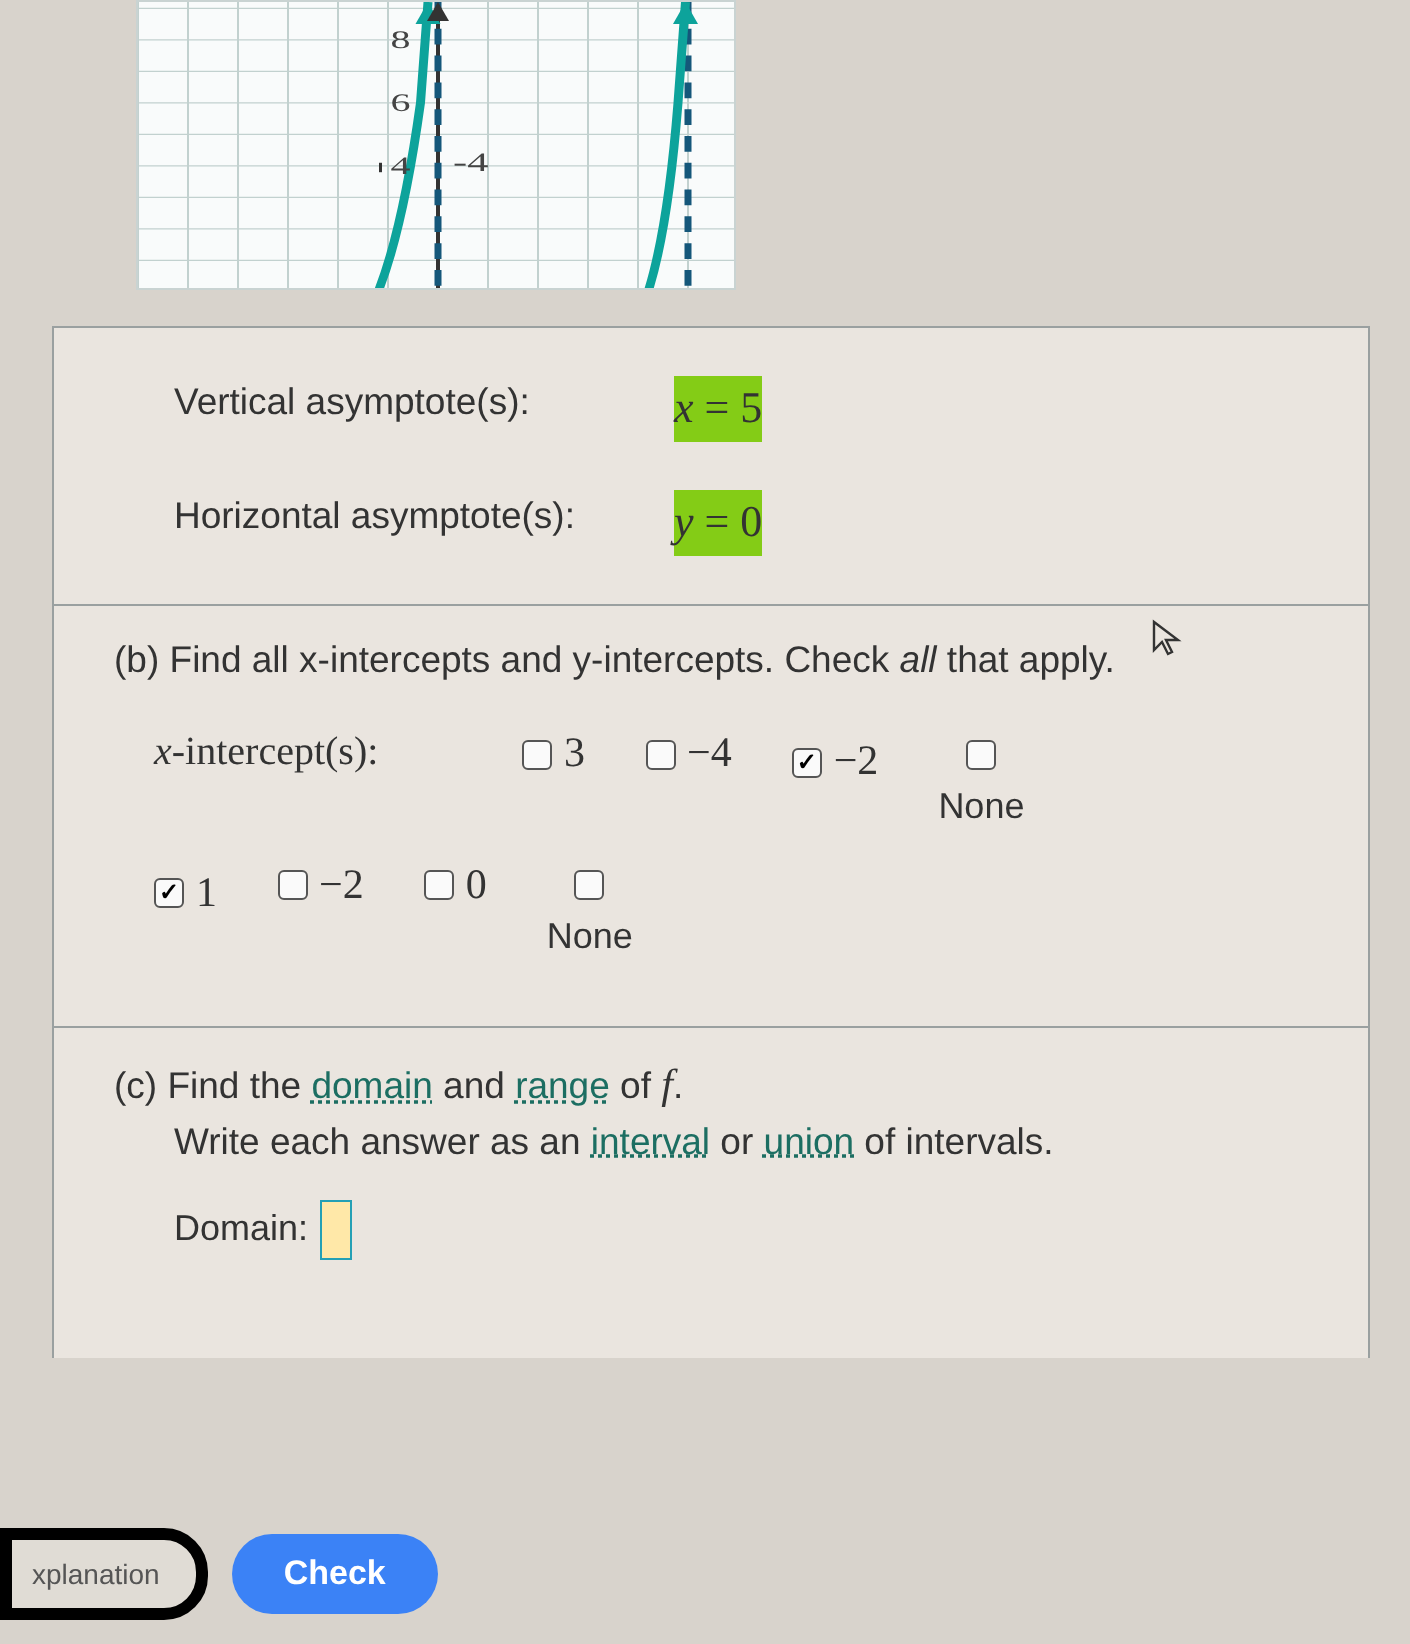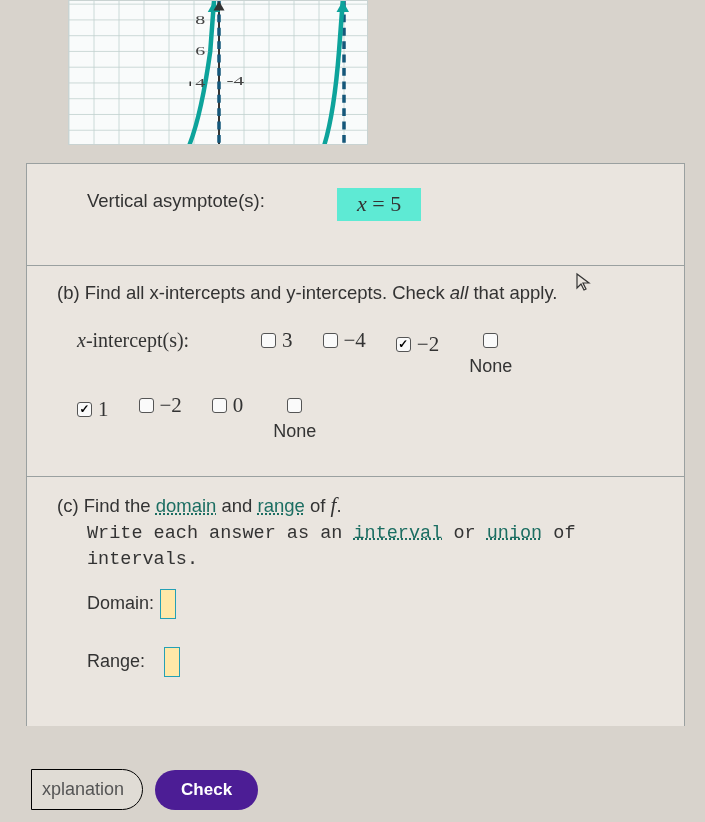--- a/index.html
+++ b/index.html
@@ -28,42 +28,42 @@
   }
   .part {
     padding: 14px 22px 20px 30px;
     border-bottom: 1px solid #9aa0a0;
     font-size: 18.5px;
     line-height: 1.4;
   }
   .part .qtext { margin-bottom: 20px; }
   .asym-row { margin: 10px 0 24px 30px; display:flex; }
   .asym-label { width: 250px; }
-  .hl { background: #5eead4; padding: 1px 20px; font-family: 'Times New Roman', serif; font-size: 22px; }
+  .hl { background: #84cc16; padding: 1px 0; font-family: 'Times New Roman', serif; font-size: 22px; }
   .math-i { font-style: italic; }
   .opts-row { margin: 10px 0 12px 20px; display:flex; gap: 24px; font-size: 19px; }
   .opts-label { font-family:'Times New Roman', serif; font-size:20px; width: 160px; }
   .opt { display:inline-flex; align-items:center; gap:6px; font-family:'Times New Roman', serif; font-size:21px;}
   .opt.txt { font-family: Verdana, sans-serif; font-size:18px;flex-direction:column; }
   .cb { width:15px; height:15px; border:1.5px solid #555; border-radius:3px; background:#fafafa; display:inline-flex; align-items:center; justify-content:center; font-size:12px; color:#000; }
   .cb.checked::after { content:"✓"; font-weight:bold; }
   .link-u { color:#1c6e62; text-decoration: underline dotted; }
   .italic { font-style: italic; }
   .answer-row { margin: 16px 0 8px 30px; display:flex; align-items:center; gap:6px; font-size:18px;}
   .answer-box { width:16px; height:30px; border:1.5px solid #24a0b5; background:#ffe8a8; }
   .bottom-bar {
     position:absolute; bottom:6px; left:0; right:0;
     display:flex; align-items:center; gap:12px; padding:6px 0 6px 0;
   }
   .explain-btn {
-    background:#e0dcd5; border:1px solid #000000; border-radius: 0 22px 22px 0;
-    padding: 9px 18px 9px 10px; font-size:18px; color:#555;margin-left:31px;
+    background:#e0dcd5; border:6px solid #000000; border-radius: 0 22px 22px 0;
+    padding: 9px 18px 9px 10px; font-size:14px; color:#555;
   }
   .check-btn {
-    background:#4c1d95; color:#fff; border:none; border-radius:22px;
+    background:#3b82f6; color:#fff; border:none; border-radius:22px;
     padding:10px 26px; font-size:17px; font-weight:bold;
   }
   .cursor-icon { position:absolute; }
 </style>
 </head>
 <body>
 
 <div class="graph-wrap">
   <svg viewBox="-6 -9.2 12 9.2" width="300" height="145" preserveAspectRatio="none">
     <g stroke="#c2d1cf" stroke-width="0.04">
@@ -110,20 +110,24 @@
   </svg>
 </div>
 
 <div class="main-box">
 
   <div class="part">
     <div class="asym-row">
       <span class="asym-label">Vertical asymptote(s):</span>
       <span class="hl"><span class="math-i">x</span> = 5</span>
     </div>
+    <div class="asym-row" style="margin-bottom:4px;">
+      <span class="asym-label">Horizontal asymptote(s):</span>
+      <span class="hl"><span class="math-i">y</span> = 0</span>
+    </div>
   </div>
 
   <div class="part" style="position:relative;">
     <svg class="cursor-icon" width="20" height="20" viewBox="0 0 20 20" style="right:90px; top:6px;">
       <path d="M3 2 L3 16 L7 12 L10 18 L12 17 L9 11 L15 11 Z" fill="none" stroke="#333" stroke-width="1.2"></path>
     </svg>
     <div class="qtext">
       <span>(b)</span>
       <span>Find all x-intercepts and y-intercepts. Check </span><span class="italic">all</span><span> that apply.</span>
     </div>
@@ -158,30 +162,26 @@
             <span>None</span>
           </span></span>
     </div>
   </div>
 
   <div class="part" style="border-bottom:none; padding-bottom:41px;">
     <div>
       <span>(c)</span>
       <span>Find the </span><span class="link-u">domain</span><span> and </span><span class="link-u">range</span><span> of </span><span class="math-i" style="font-family:'Times New Roman',serif;font-size:21px;">f</span><span>.</span>
     </div>
-    <div style="margin-left:30px;font-family:Liberation Mono, monospace;">
+    <div style="margin-left:30px;">
       <span>Write each answer as an </span><span class="link-u">interval</span><span> or </span><span class="link-u">union</span><span> of intervals.</span>
     </div>
     <div class="answer-row">
       <span>Domain:</span>
       <span class="answer-box"></span>
-    </div>
-    <div class="answer-row" style="margin-top:28px;">
-      <span>Range:</span>
-      <span class="answer-box" style="margin-left:13px;"></span>
     </div>
   </div>
 
 </div>
 
 <div class="bottom-bar">
   <button class="explain-btn">xplanation</button>
   <button class="check-btn">Check</button>
 </div>
 

